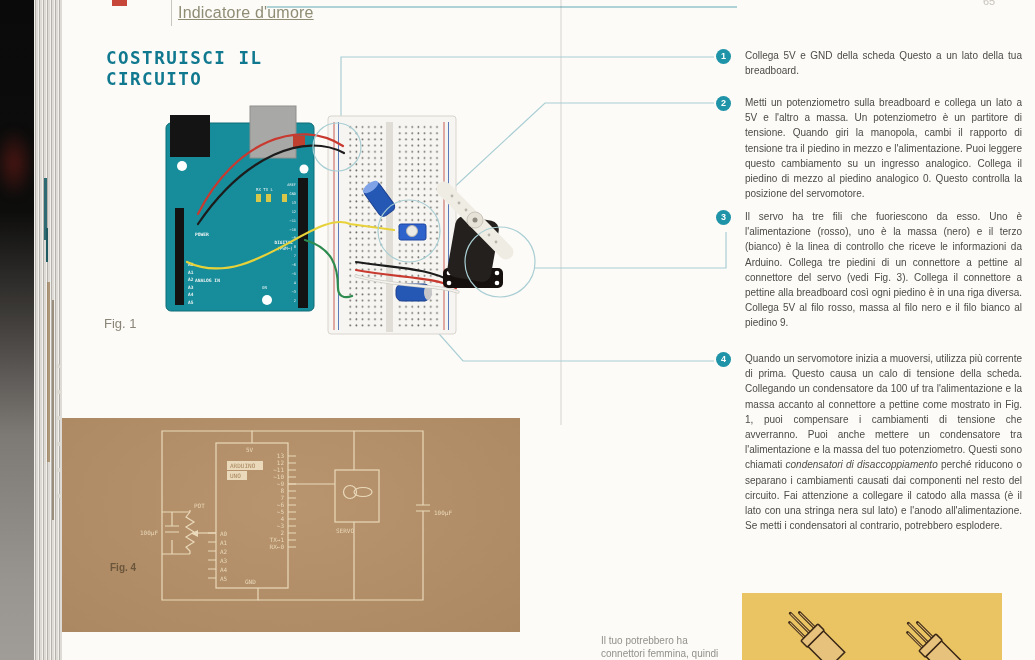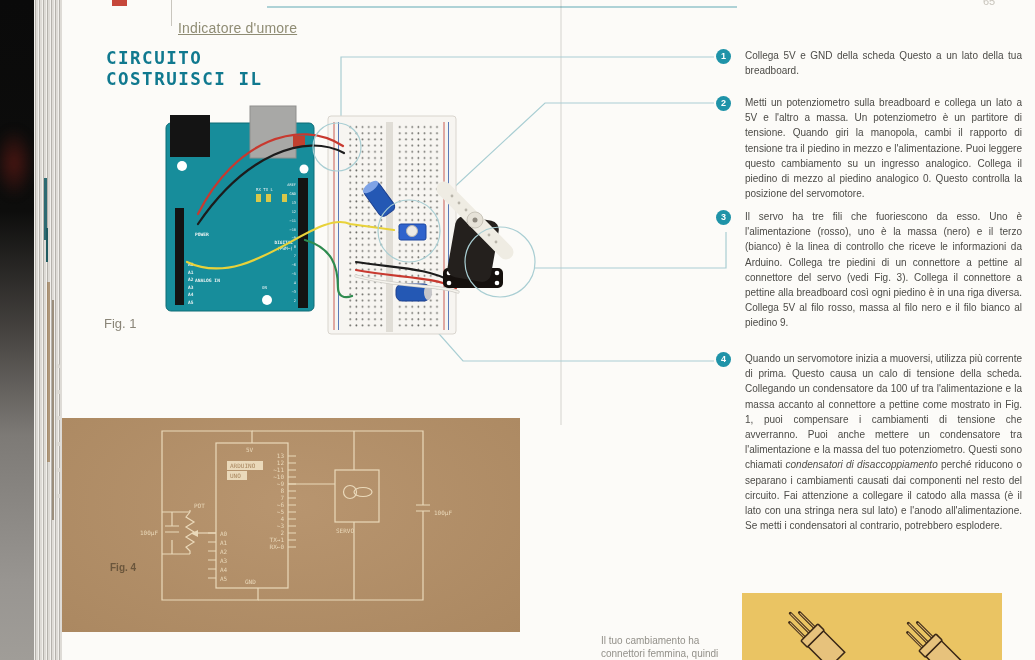--- a/index.html
+++ b/index.html
@@ -13,21 +13,21 @@
   .page-stack{position:absolute;left:34px;top:0;width:28px;height:660px;
     background:repeating-linear-gradient(90deg,#f2f0ec 0 1.5px,#b5b2ac 1.5px 2.5px,#dedbd6 2.5px 4px);}
   .sliver{position:absolute;}
   .binding-dots{position:absolute;left:56px;top:364px;width:4px;height:152px;border-radius:2px;
     background:repeating-linear-gradient(180deg,#dcd9d3 0 4px,rgba(0,0,0,0) 4px 26px);}
   
   .red-tab{position:absolute;left:112px;top:0;width:15px;height:6px;background:#c6473a;}
   .vrule{position:absolute;left:171px;top:0;width:1px;height:26px;background:#c9c6be;}
   .toprule{position:absolute;left:267px;top:6px;width:470px;height:1.5px;background:#aed2d6;}
   .crease{position:absolute;left:560px;top:0;width:2px;height:425px;background:rgba(90,90,80,.12);}
-  .section-link{position:absolute;left:178px;top:20px;font-size:14px;color:#8f8c74;
+  .section-link{position:absolute;left:178px;top:4px;font-size:16px;color:#8f8c74;
     text-decoration:underline;letter-spacing:.2px;}
   .page-num{position:absolute;left:983px;top:-5px;font-size:11px;color:#c8c4bc;}
   .title{position:absolute;left:106px;top:48px;font-family:"DejaVu Sans Mono",monospace;
     font-weight:bold;font-size:17.5px;line-height:1.18;color:#10798f;letter-spacing:1.5px;}
   .fig1-label{position:absolute;left:104px;top:316px;font-size:13px;color:#8a8578;}
   .fig2-label{position:absolute;left:110px;top:562px;font-size:10px;font-weight:bold;color:#6b563c;}
   
   .step{position:absolute;left:716px;width:306px;}
   .step-bullet{position:absolute;left:0;top:1px;width:15px;height:15px;border-radius:50%;
     background:#1f93a8;color:#fff;font-size:9px;font-weight:bold;text-align:center;line-height:15px;}
@@ -58,22 +58,22 @@
   <div class="binding-dots"></div>
 
   <div class="red-tab"></div>
   <div class="vrule"></div>
   <div class="toprule"></div>
   <div class="crease"></div>
   <div class="section-link">Indicatore d'umore</div>
   <div class="page-num">65</div>
 
   <div class="title">
+    <div>COSTRUISCI IL</div>
     <div>CIRCUITO</div>
-    <div>COSTRUISCI IL</div>
   </div>
 
   <svg class="fig1-svg" width="600" height="370" viewBox="140 30 600 370">
 
     <g stroke="#a9ced3" stroke-width="1.2" fill="none">
       <path d="M714,57 H341 V122"></path>
       <path d="M714,103 H545 L434,206"></path>
       <path d="M726,232 V268 H535"></path>
       <path d="M714,361 H463 L417,309"></path>
     </g>
@@ -264,21 +264,21 @@
   <div class="step" style="top:209px">
     <div class="step-bullet"><span>3</span></div>
     <p class="step-text">Il servo ha tre fili che fuoriescono da esso. Uno è l'alimentazione (rosso), uno è la massa (nero) e il terzo (bianco) è la linea di controllo che riceve le informazioni da Arduino. Collega tre piedini di un connettore a pettine al connettore del servo (vedi Fig. 3). Collega il connettore a pettine alla breadboard così ogni piedino è in una riga diversa. Collega 5V al filo rosso, massa al filo nero e il filo bianco al piedino 9.</p>
   </div>
   <div class="step" style="top:351px">
     <div class="step-bullet"><span>4</span></div>
     <p class="step-text"><span>Quando un servomotore inizia a muoversi, utilizza più corrente di prima. Questo causa un calo di tensione della scheda. Collegando un condensatore da 100 uf tra l'alimentazione e la massa accanto al connettore a pettine come mostrato in Fig. 1, puoi compensare i cambiamenti di tensione che avverranno. Puoi anche mettere un condensatore tra l'alimentazione e la massa del tuo potenziometro. Questi sono chiamati </span><span class="bi">condensatori di disaccoppiamento</span><span> perché riducono o separano i cambiamenti causati dai componenti nel resto del circuito. Fai attenzione a collegare il catodo alla massa (è il lato con una stringa nera sul lato) e l'anodo all'alimentazione. Se metti i condensatori al contrario, potrebbero esplodere.</span></p>
   </div>
 
   <div class="caption">
-    <div>Il tuo cambiamento ha</div>
+    <div>Il tuo potrebbero ha</div>
     <div>connettori femmina, quindi</div>
   </div>
 
   <div class="yellow-panel">
     <svg width="260" height="67" viewBox="0 0 260 67">
       <g transform="translate(78,50) rotate(-45)">
         <g stroke="#3a2716" stroke-width="3" stroke-linecap="round">
           <path d="M-7,-14 V-36"></path>
             <path d="M0,-14 V-42"></path>
             <path d="M7,-14 V-36"></path>

